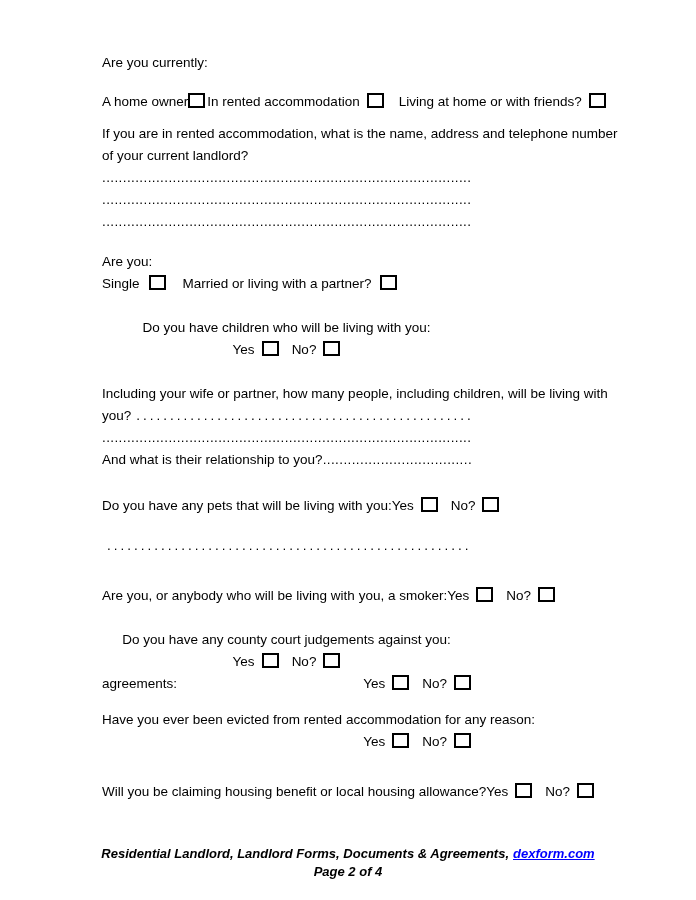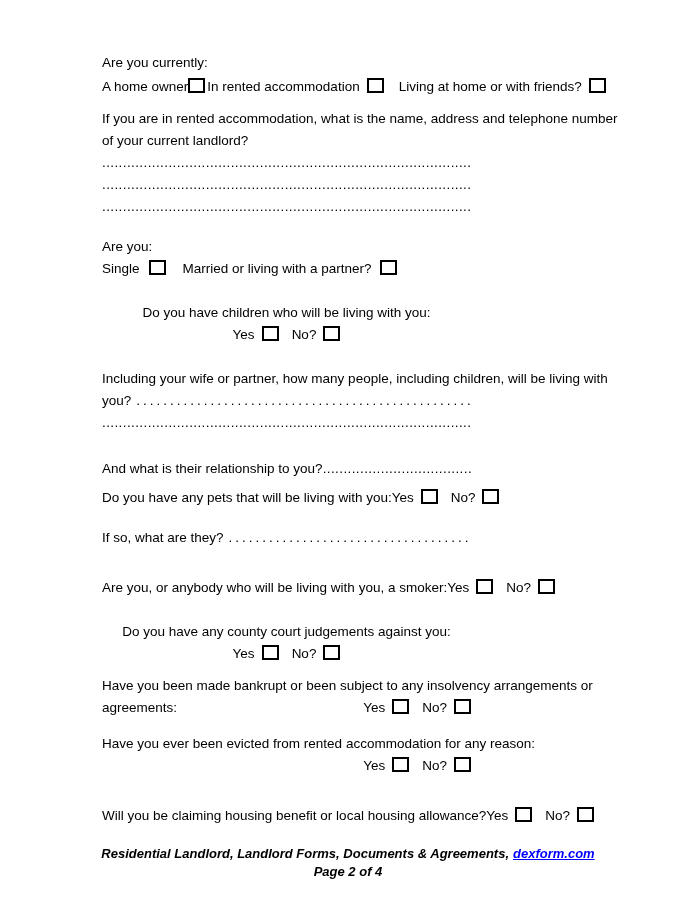--- a/index.html
+++ b/index.html
@@ -47,27 +47,27 @@
 
   
   .opt-gap-sm  { margin-left: 2px; }
   .opt-gap-box { margin-left: 7px; }
   .opt-gap-lg  { margin-left: 15px; }
   .single-box  { margin-left: 9px; }
   .married-lbl { margin-left: 17px; }
   .married-box { margin-left: 8px; }
 
   
-  .mt2  { margin-top: 2px; }
-  .mt8  { margin-top: 7px; }
+  .mt2  { margin-top: 17px; }
+  .mt8  { margin-top: 24px; }
   .mt10 { margin-top: 10px; }
   .mt14 { margin-top: 14px; }
   .mt18 { margin-top: 18px; }
   .mt22 { margin-top: 22px; flex-direction: column; }
-  .mt24 { margin-top: 24px; }
+  .mt24 { }
   .mt28 { margin-top: 28px; }
 
   
   .footer {
     position: absolute;
     left: 0; right: 0; top: 845px;
     text-align: center;
     font-size: 13px;
     font-weight: bold;
     font-style: italic;
@@ -137,21 +137,20 @@
     <span>Do you have any pets that will be living with you:</span>
     <span class="yn">
       <span class="lbl">Yes</span>
       <span class="cb first"></span>
       <span class="lbl">No?</span>
       <span class="cb"></span>
     </span>
   </div>
 
   <div class="row mt18">
-    <span>If so, what are they?</span>
     <span class="fill spaced">........................................................................................................................................</span>
   </div>
 
   <div class="row between mt28">
     <span>Are you, or anybody who will be living with you, a smoker:</span>
     <span class="yn">
       <span class="lbl">Yes</span>
       <span class="cb first"></span>
       <span class="lbl">No?</span>
       <span class="cb"></span>
@@ -161,21 +160,20 @@
   <div class="row between mt22">
     <span>Do you have any county court judgements against you:</span>
     <span class="yn">
       <span class="lbl">Yes</span>
       <span class="cb first"></span>
       <span class="lbl">No?</span>
       <span class="cb"></span>
     </span>
   </div>
 
-  <div class="line mt10">Have you been made bankrupt or been subject to any insolvency arrangements or</div>
   <div class="row between">
     <span>agreements:</span>
     <span class="yn">
       <span class="lbl">Yes</span>
       <span class="cb first"></span>
       <span class="lbl">No?</span>
       <span class="cb"></span>
     </span>
   </div>
 

